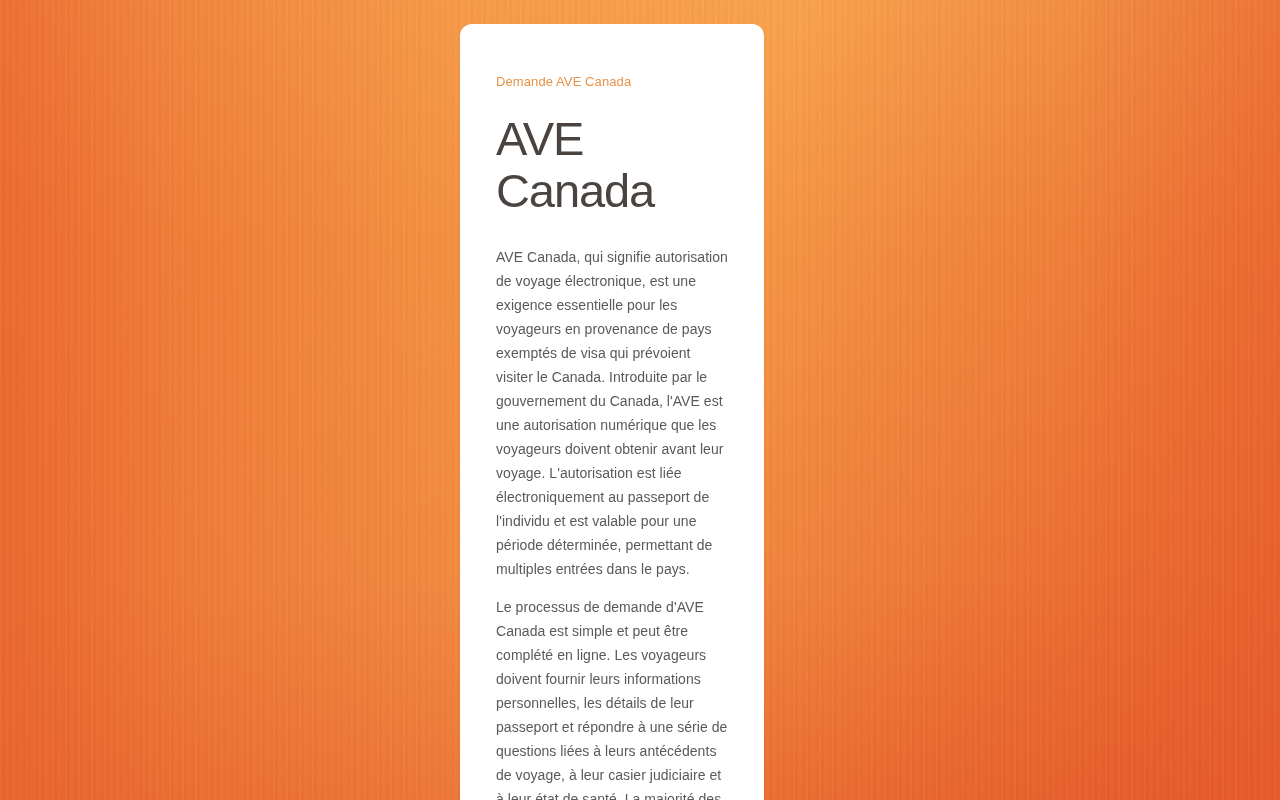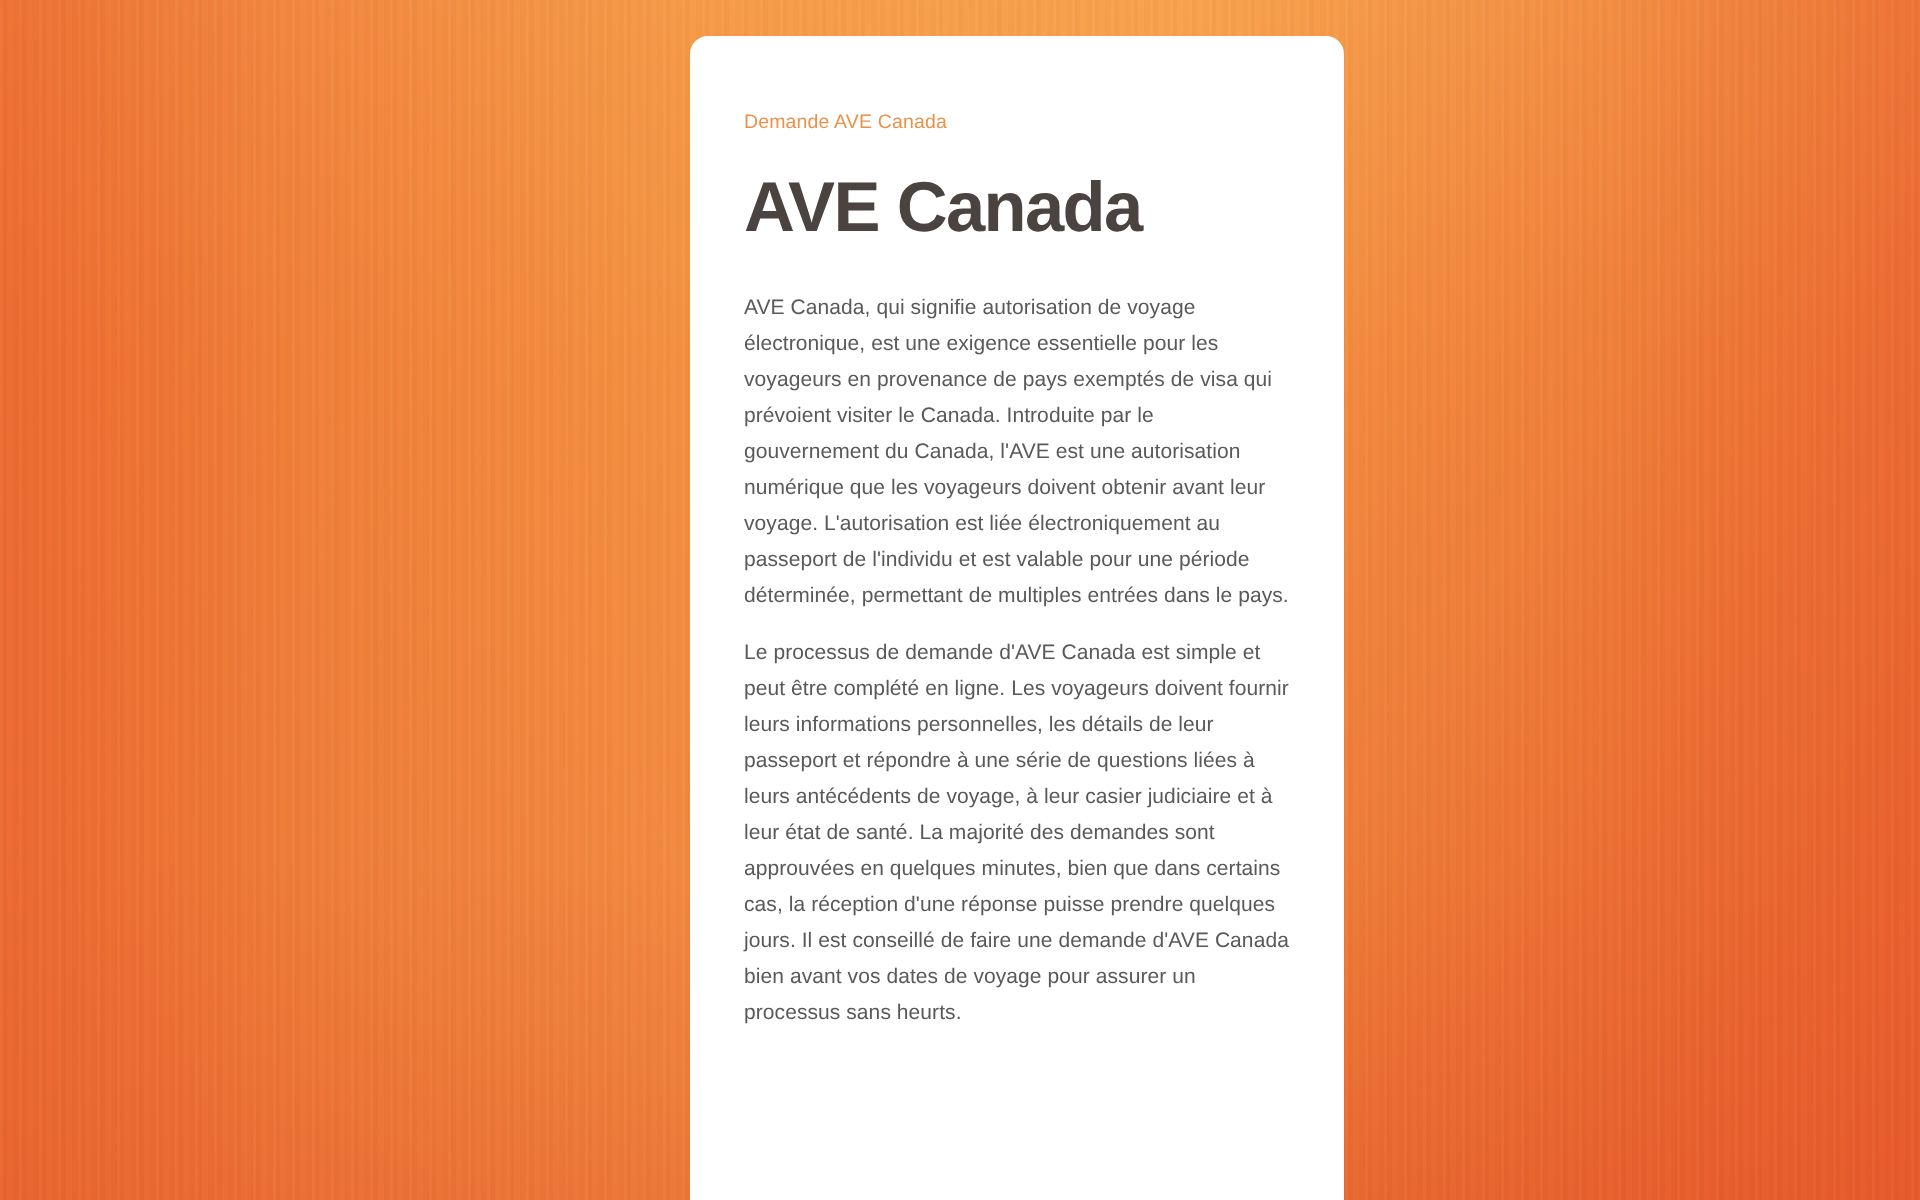--- a/index.html
+++ b/index.html
@@ -51,21 +51,21 @@
         rgba(0,0,0,0.010) 13px
       );
     pointer-events: none;
   }
 
   
   #card {
     position: absolute;
     left: 460px;
     top: 24px;
-    width: 436px;
+    width: 304px;
     height: 776px;
     background: #FFFFFF;
     border-radius: 12px 12px 0 0;
     overflow: hidden;
   }
   #card-inner {
     padding: 48px 36px 0 36px;
   }
 
   .breadcrumb {
@@ -76,21 +76,21 @@
     letter-spacing: 0.1px;
     margin: 0 0 22px 0;
     cursor: pointer;
     display: inline-block;
     text-decoration: none;
   }
 
   .page-title {
     color: #4B4340;
     font-size: 47px;
-    font-weight: 700;
+    font-weight: 400;
     line-height: 52px;
     letter-spacing: -1.1px;
     margin: 0 0 28px 0;
   }
 
   .body-copy p {
     color: #595959;
     font-size: 14px;
     line-height: 24px;
     letter-spacing: 0.05px;

